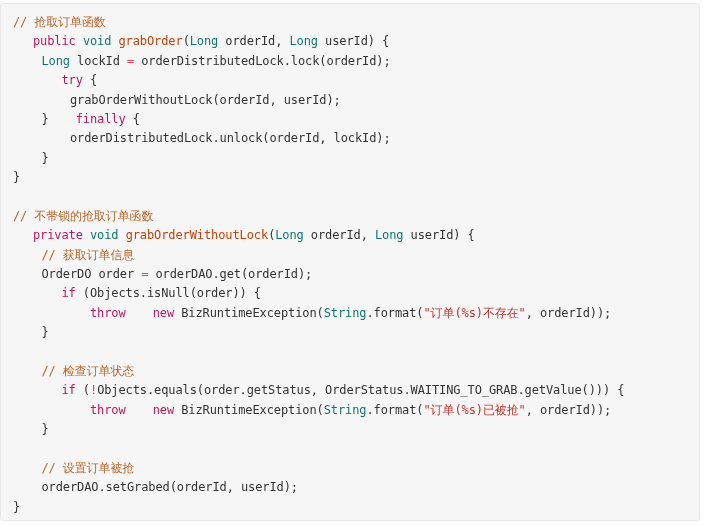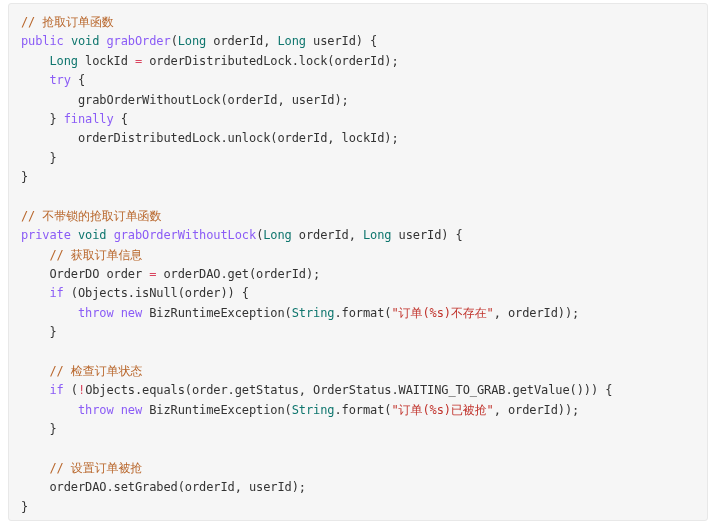--- a/index.html
+++ b/index.html
@@ -1,31 +1,31 @@
 <!DOCTYPE html>
 <html><head>
 <meta charset="utf-8">
 <style>
   html, body { margin: 0; padding: 0; background: #ffffff; }
   body { width: 709px; height: 526px; overflow: hidden; position: relative; }
   .code-block {
-    position: absolute; left: 8px; top: 3px; width: 700px; height: 518px;
+    position: absolute; left: 0; top: 3px; width: 700px; height: 518px;
     background: #f6f6f6; border: 1px solid #e8e8e8; border-radius: 3px;
     box-sizing: border-box; padding: 9px 0 0 12px;
   }
   pre {
     margin: 0; font-family: "DejaVu Sans Mono", "Liberation Mono", monospace;
     font-size: 12px; line-height: 19.4px; color: #333333; white-space: pre;
     letter-spacing: -0.1px;
   }
   .line { display: block; height: 19.4px; }
   .cm { color: #b8662b; }
-  .kw { color: #8b5cf6; }
+  .kw { color: #be185d; margin-left: 20px; }
   .ty { color: #0f766e; }
-  .fn { color: #8b5cf6; }
+  .fn { color: #c2410c; }
   .st { color: #c0322b; }
   .op { color: #d9455f; }
   .pl { color: #333333; }
 </style>
 </head>
 <body>
 
 <div class="code-block">
   <pre id="code-pre"><span class="line"><span class="cm">// 抢取订单函数</span></span><span class="line"><span class="kw">public</span><span class="pl"> </span><span class="ty">void</span><span class="pl"> </span><span class="fn">grabOrder</span><span class="pl">(</span><span class="ty">Long</span><span class="pl"> orderId, </span><span class="ty">Long</span><span class="pl"> userId) {</span></span><span class="line"><span class="pl">    </span><span class="ty">Long</span><span class="pl"> lockId </span><span class="op">=</span><span class="pl"> orderDistributedLock.lock(orderId);</span></span><span class="line"><span class="pl">    </span><span class="kw">try</span><span class="pl"> {</span></span><span class="line"><span class="pl">        grabOrderWithoutLock(orderId, userId);</span></span><span class="line"><span class="pl">    } </span><span class="kw">finally</span><span class="pl"> {</span></span><span class="line"><span class="pl">        orderDistributedLock.unlock(orderId, lockId);</span></span><span class="line"><span class="pl">    }</span></span><span class="line"><span class="pl">}</span></span><span class="line"><span class="pl"></span> </span><span class="line"><span class="cm">// 不带锁的抢取订单函数</span></span><span class="line"><span class="kw">private</span><span class="pl"> </span><span class="ty">void</span><span class="pl"> </span><span class="fn">grabOrderWithoutLock</span><span class="pl">(</span><span class="ty">Long</span><span class="pl"> orderId, </span><span class="ty">Long</span><span class="pl"> userId) {</span></span><span class="line"><span class="pl">    </span><span class="cm">// 获取订单信息</span></span><span class="line"><span class="pl">    OrderDO order </span><span class="op">=</span><span class="pl"> orderDAO.get(orderId);</span></span><span class="line"><span class="pl">    </span><span class="kw">if</span><span class="pl"> (Objects.isNull(order)) {</span></span><span class="line"><span class="pl">        </span><span class="kw">throw</span><span class="pl"> </span><span class="kw">new</span><span class="pl"> BizRuntimeException(</span><span class="ty">String</span><span class="pl">.format(</span><span class="st">"订单(%s)不存在"</span><span class="pl">, orderId));</span></span><span class="line"><span class="pl">    }</span></span><span class="line"><span class="pl"></span> </span><span class="line"><span class="pl">    </span><span class="cm">// 检查订单状态</span></span><span class="line"><span class="pl">    </span><span class="kw">if</span><span class="pl"> (</span><span class="op">!</span><span class="pl">Objects.equals(order.getStatus, OrderStatus.WAITING_TO_GRAB.getValue())) {</span></span><span class="line"><span class="pl">        </span><span class="kw">throw</span><span class="pl"> </span><span class="kw">new</span><span class="pl"> BizRuntimeException(</span><span class="ty">String</span><span class="pl">.format(</span><span class="st">"订单(%s)已被抢"</span><span class="pl">, orderId));</span></span><span class="line"><span class="pl">    }</span></span><span class="line"><span class="pl"></span> </span><span class="line"><span class="pl">    </span><span class="cm">// 设置订单被抢</span></span><span class="line"><span class="pl">    orderDAO.setGrabed(orderId, userId);</span></span><span class="line"><span class="pl">}</span></span></pre>
 </div>

